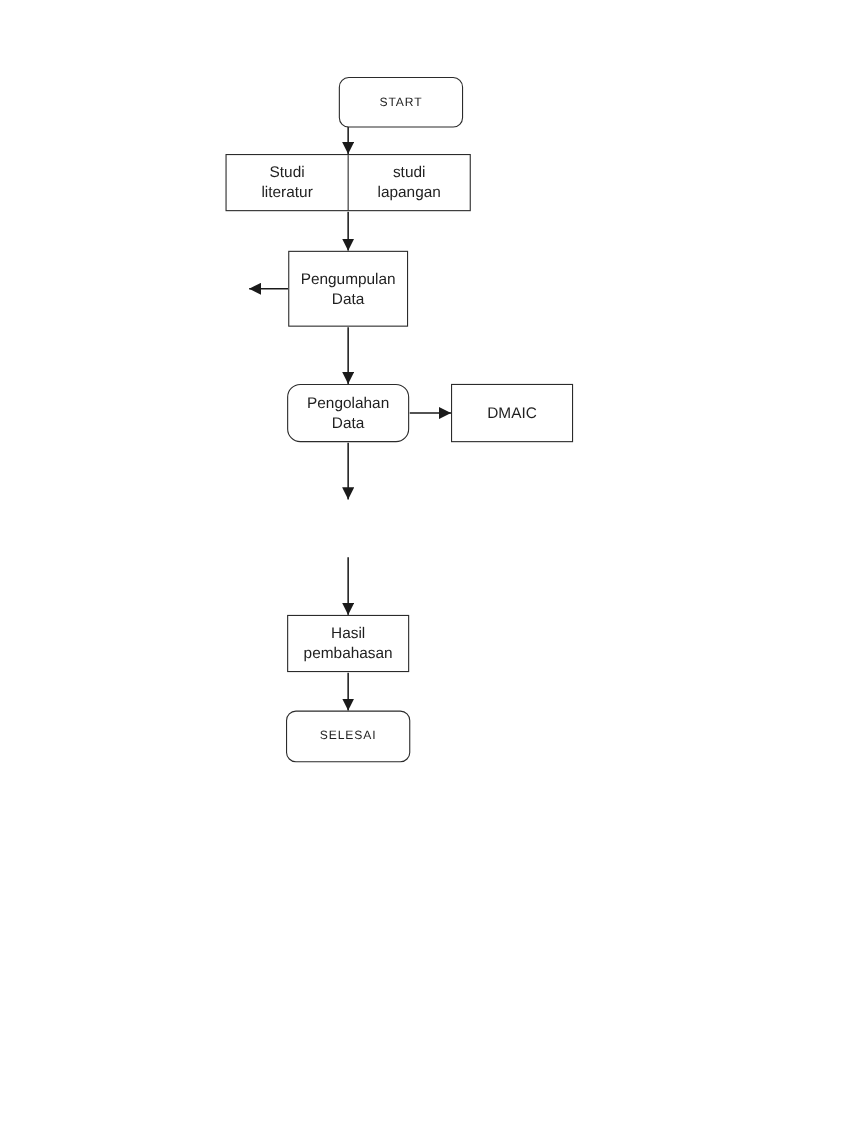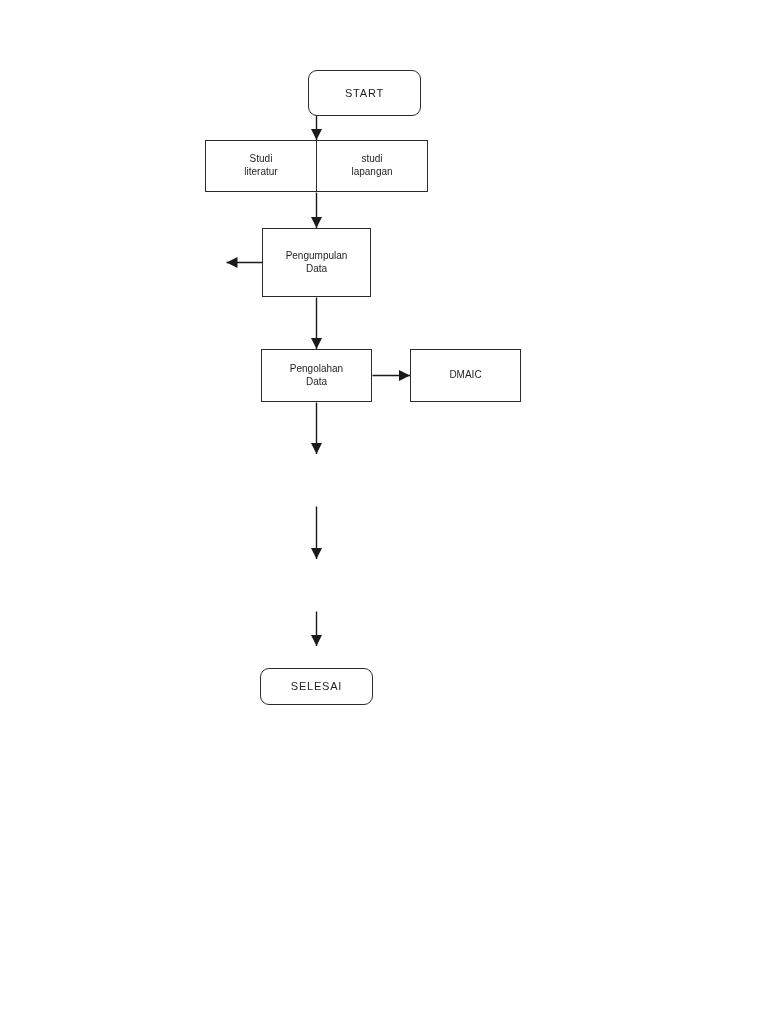--- a/index.html
+++ b/index.html
@@ -28,21 +28,21 @@
   .node {
     position: absolute;
     box-sizing: border-box;
     border: 1.5px solid #2b2b2b;
     background: #ffffff;
     display: flex;
     align-items: center;
     justify-content: center;
     text-align: center;
     color: #1f1f1f;
-    font-size: 10px;
+    font-size: 14px;
     line-height: 1.28;
     white-space: pre-line;
   }
   .node.terminal {
     border-radius: 9px;
     font-size: 11px;
     letter-spacing: 0.8px;
   }
   .node.split {
     padding: 0;
@@ -56,25 +56,25 @@
     white-space: pre-line;
   }
   .node.split .cell.right {
     border-left: 1.5px solid #2b2b2b;
   }
   
   .n-start        { left: 260px; top:  70px; width: 113px; height: 46px; margin-left: 48px; }
   .n-studi        { left: 205px; top: 140px; width: 223px; height: 52px; }
   .n-pengumpulan  { left: 262px; top: 228px; width: 109px; height: 69px; text-align: center; }
   .n-irregularity { left:  80px; top: 228px; width: 146px; height: 69px; }
-  .n-pengolahan   { left: 261px; top: 349px; width: 111px; height: 53px; }
+  .n-pengolahan   { left: 261px; top: 349px; width: 111px; height: 53px; border-radius: 12px; }
   .n-dmaic        { left: 410px; top: 349px; width: 111px; height: 53px; }
   .n-tpm          { left: 261px; top: 454px; width: 112px; height: 52px; }
   .n-hasil        { left: 261px; top: 559px; width: 111px; height: 52px; }
-  .n-selesai      { left: 260px; top: 646px; width: 113px; height: 37px; margin-top: 22px; }
+  .n-selesai      { left: 260px; top: 646px; width: 113px; height: 47px; }
 </style>
 </head>
 <body>
 
 <div class="page">
 
   <svg class="connectors" width="768" height="1024">
     <defs>
       <marker id="ah" viewBox="0 0 10 10" refX="10" refY="5" markerWidth="11" markerHeight="11" markerUnits="userSpaceOnUse" orient="auto-start-reverse">
         <path d="M 0 0 L 10 5 L 0 10 z" fill="#1a1a1a"></path>
@@ -102,16 +102,18 @@
   <div class="node n-pengumpulan">Pengumpulan
 Data</div>
 
 
   <div class="node n-pengolahan">Pengolahan
 Data</div>
 
   <div class="node n-dmaic">DMAIC</div>
 
 
+  <div class="node n-hasil">Hasil
+pembahasan</div>
 
   <div class="node terminal n-selesai">SELESAI</div>
 
 </div>
 
 </body></html>

